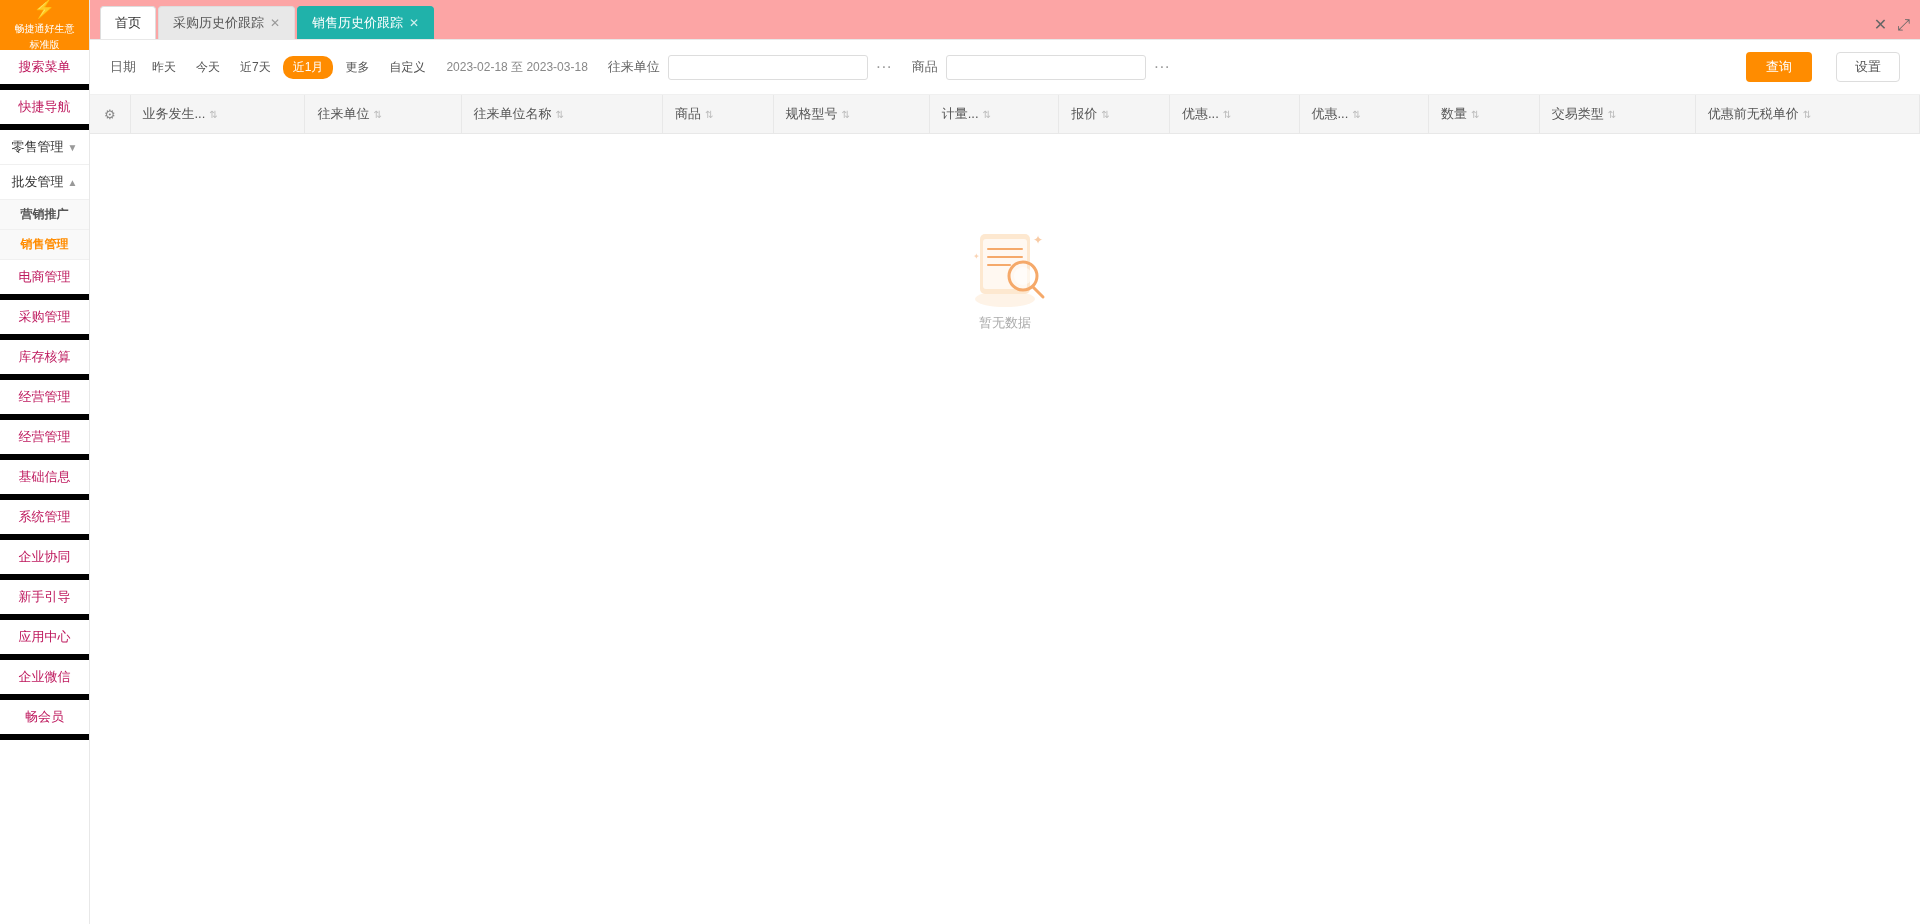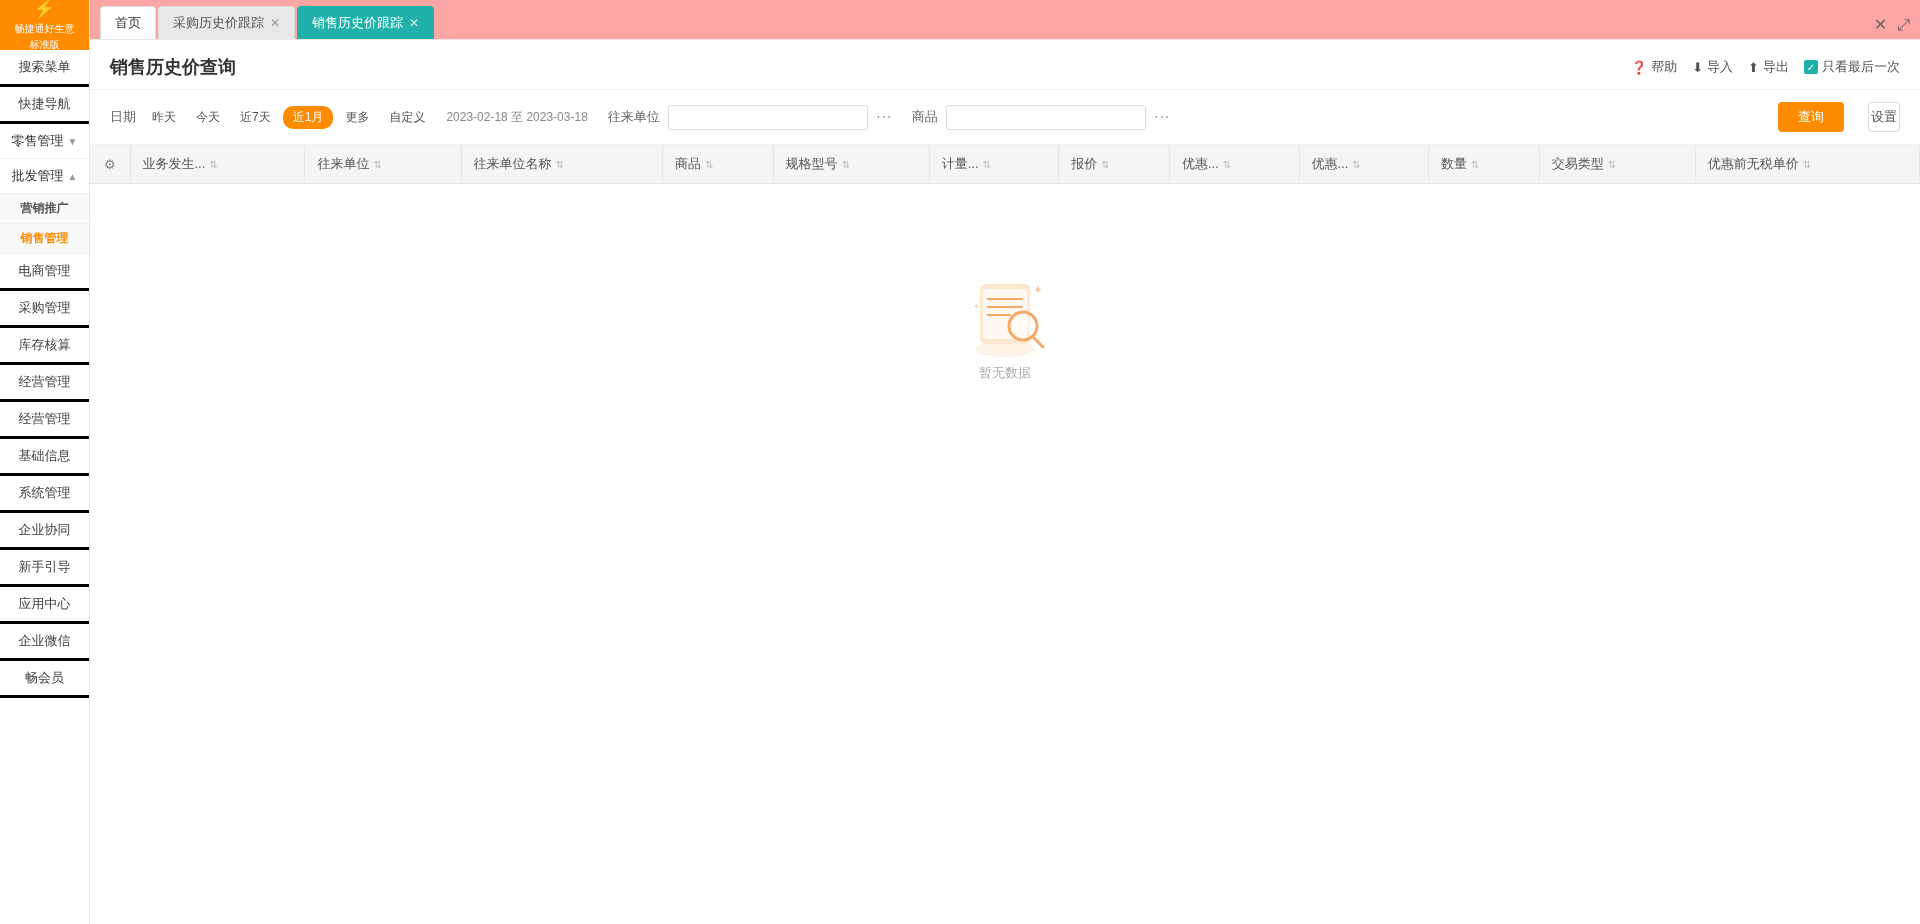--- a/index.html
+++ b/index.html
@@ -45,24 +45,24 @@
       gap: 4px;
       font-size: 13px;
       color: #333;
       padding: 8px 5px;
       cursor: pointer;
       border-bottom: 1px solid #f0f0f0;
     }
     .sidebar-item-row .arrow { font-size: 10px; color: #999; }
     .sidebar-section {
       font-size: 13px;
-      color: #404040;
+      color: #be185d;
       padding: 8px 5px;
       cursor: pointer;
-      border-bottom: 3px solid #000000;
+      border-bottom: 6px solid #000000;
       text-align: center;
       font-family: Liberation Serif, serif;
     }
     .sub-item {
       font-size: 12px;
       color: #555;
       padding: 6px 5px;
       cursor: pointer;
       text-align: center;
       background: #f9f9f9;
@@ -305,21 +305,21 @@
       border-radius: 4px;
       padding: 6px 20px;
       font-size: 13px;
       cursor: pointer;
     }
     .btn-setting {
       background: #fff;
       color: #555;
       border: 1px solid #ddd;
       border-radius: 4px;
-      padding: 5px 2px;
+      padding: 5px 18px;
       font-size: 13px;
       cursor: pointer;
     }
 
     
     .table-section {
       flex: 1;
       overflow: auto;
     }
     table {
@@ -426,41 +426,20 @@
       <span class="tab-close">✕</span>
     </div>
     <div class="tabs-right">
       <span class="tabs-right-icon">✕</span>
       <span class="tabs-right-icon">⤢</span>
     </div>
   </div>
 
   <div class="content-area">
 
-    <div class="page-header">
-      <div class="page-title">销售历史价查询</div>
-      <div class="page-actions">
-        <div class="page-action-item">
-          <span>❓</span>
-          <span>帮助</span>
-        </div>
-        <div class="page-action-item">
-          <span>⬇</span>
-          <span>导入</span>
-        </div>
-        <div class="page-action-item">
-          <span>⬆</span>
-          <span>导出</span>
-        </div>
-        <div class="checkbox-item">
-          <div class="checkbox-checked">✓</div>
-          <span>只看最后一次</span>
-        </div>
-      </div>
-    </div>
 
     <div class="filter-section">
       <div class="filter-row">
         <span class="filter-label">日期</span>
         <div class="date-options">
           <span class="date-btn">昨天</span>
           <span class="date-btn">今天</span>
           <span class="date-btn">近7天</span>
           <span class="date-btn active">近1月</span>
           <span class="date-btn">更多</span>

